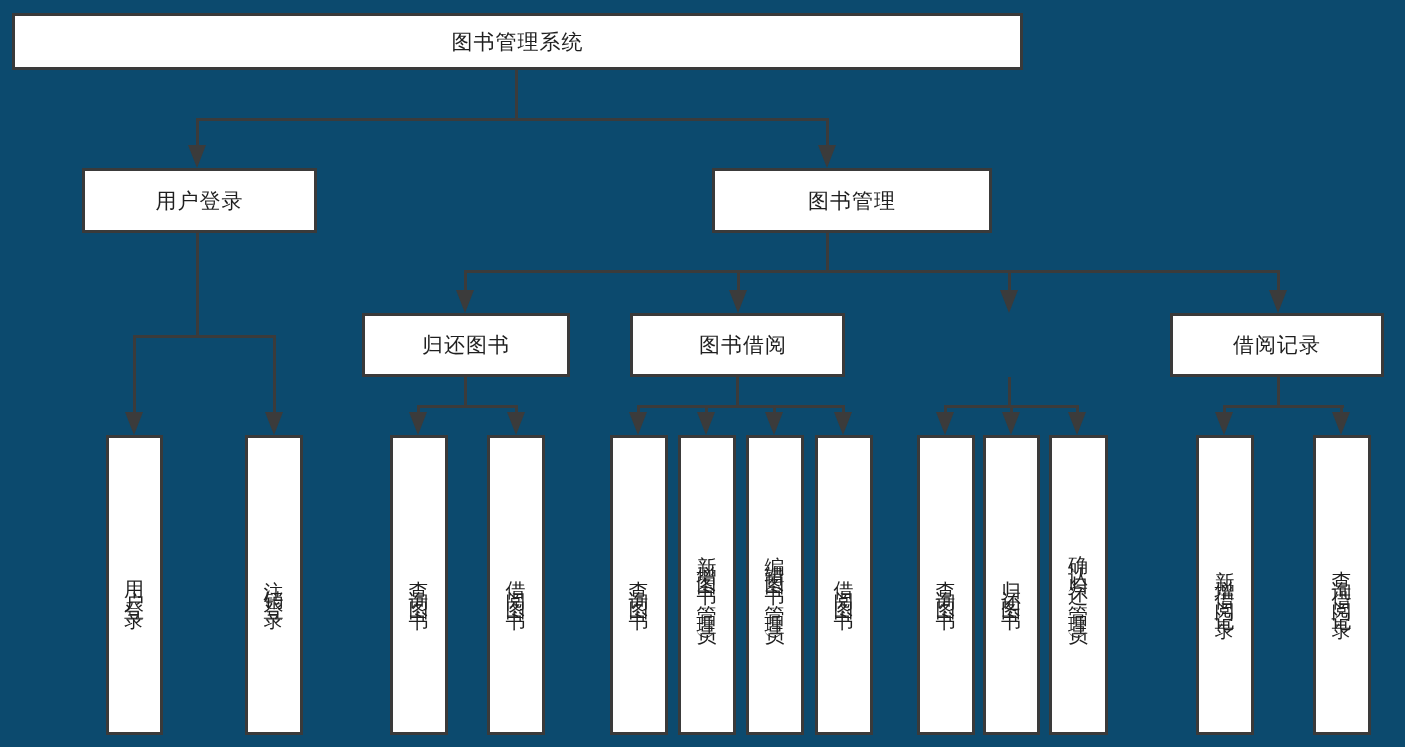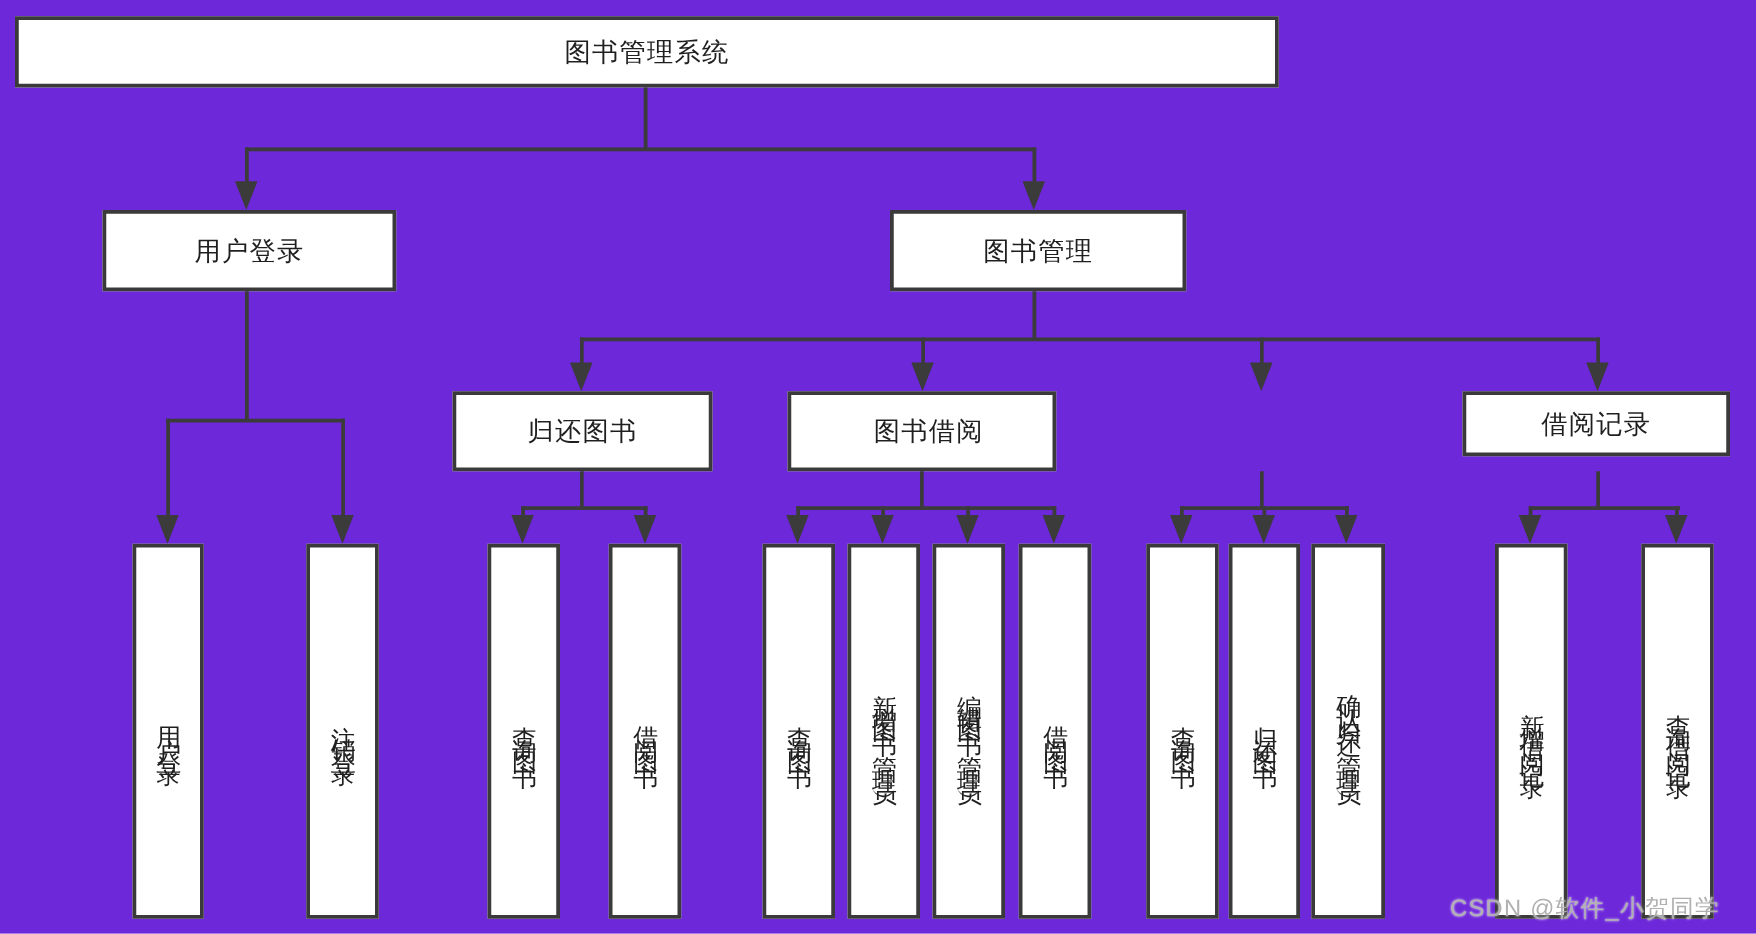--- a/index.html
+++ b/index.html
@@ -1,19 +1,19 @@
 <!DOCTYPE html>
 <html><head>
 <meta charset="utf-8">
 <style>
   html,body{margin:0;padding:0;background:#fff;}
   #canvas{
     position:relative;
     width:1405px;height:747px;
-    background:#6d28d9;
+    background:#0c4a6e;
     font-family:"Liberation Sans", sans-serif;
     overflow:hidden;
   }
   .node{
     position:absolute;
     background:#ffffff;
     border:3px solid #3a3a3a;
     box-sizing:border-box;
     display:flex;
     align-items:center;
@@ -44,25 +44,25 @@
     left:1160px;top:714px;
     font-size:19px;
     color:#b0b0b0;
     letter-spacing:1px;
     text-shadow:0 0 2px #ffffff;
     white-space:nowrap;
   }
   
   #n-root{left:12px;top:13px;width:1011px;height:57px;}
   #n-user-login{left:82px;top:168px;width:235px;height:65px;}
-  #n-book-mgmt{left:712px;top:168px;width:237px;height:65px;}
+  #n-book-mgmt{left:712px;top:168px;width:280px;height:65px;}
   #n-new-book-rec{left:362px;top:313px;width:208px;height:64px;}
   #n-book-borrow{left:630px;top:313px;width:215px;height:64px;padding-left:11px;}
   #n-current-borrow{left:902px;top:313px;width:214px;height:64px;}
-  #n-borrow-record{left:1170px;top:313px;width:214px;height:52px;font-family:Liberation Mono, monospace;}
+  #n-borrow-record{left:1170px;top:313px;width:214px;height:64px;font-family:Liberation Mono, monospace;}
   .leaf{top:435px;height:300px;}
   #n-login-leaf{left:106px;width:57px;}
   #n-logout-leaf{left:245px;width:58px;}
   #n-rec-search{left:390px;width:58px;}
   #n-rec-borrow{left:487px;width:58px;}
   #n-bb-search{left:610px;width:58px;}
   #n-bb-add{left:678px;width:58px;}
   #n-bb-edit{left:746px;width:58px;}
   #n-bb-borrow{left:815px;width:58px;}
   #n-cb-search{left:917px;width:58px;}
@@ -151,15 +151,14 @@
   <div class="node vnode leaf" id="n-bb-search">查询图书</div>
   <div class="node vnode leaf" id="n-bb-add">新增图书（管理员）</div>
   <div class="node vnode leaf" id="n-bb-edit">编辑图书（管理员）</div>
   <div class="node vnode leaf" id="n-bb-borrow">借阅图书</div>
   <div class="node vnode leaf" id="n-cb-search">查询图书</div>
   <div class="node vnode leaf" id="n-cb-return">归还图书</div>
   <div class="node vnode leaf" id="n-cb-confirm">确认归还（管理员）</div>
   <div class="node vnode leaf" id="n-br-add">新增借阅记录</div>
   <div class="node vnode leaf" id="n-br-search">查询借阅记录</div>
 
-  <div class="watermark">CSDN @软件_小贺同学</div>
 
 </div>
 
 </body></html>

